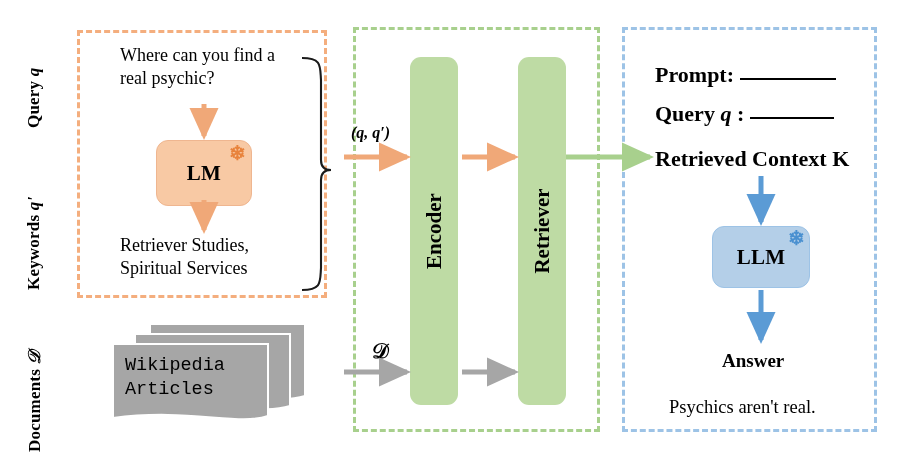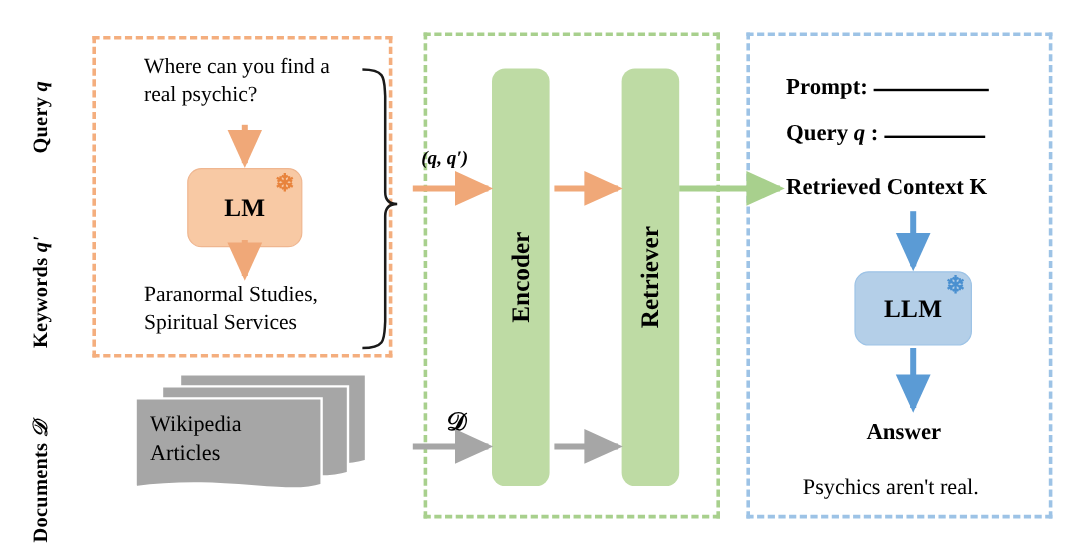--- a/index.html
+++ b/index.html
@@ -41,21 +41,21 @@
   
   svg.arrows{position:absolute;left:0;top:0;width:899px;height:460px;
              pointer-events:none;overflow:visible;}
 
   
   .docs{position:absolute;}
   .docs .doclabel{position:absolute;font-size:18.5px;line-height:1.3;
                   white-space:pre-line;}
 
   
-  .kv{position:absolute;font-weight:bold;font-size:19px;white-space:nowrap;}
+  .kv{position:absolute;font-weight:bold;font-size:22px;white-space:nowrap;}
   .kv i{font-style:italic;}
   .blank{display:inline-block;border-bottom:2.2px solid #000;vertical-align:2px;}
   .blank.w1{width:96px;}
   .blank.w2{width:84px;}
   .plain{position:absolute;font-size:18.5px;white-space:nowrap;}
   .bold-c{position:absolute;font-weight:bold;font-size:19px;white-space:nowrap;font-family:Liberation Serif, serif;}
 </style>
 </head>
 <body>
 
@@ -80,24 +80,24 @@
   <div class="panel panel-blue" style="left:622px;top:27px;width:255px;height:405px;"></div>
 
   <div class="txt" style="left:96px;top:44px;width:215px;">Where can you find a
 real psychic?</div>
 
   <div class="modelbox lm-box" style="left:156px;top:140px;width:96px;height:66px;">
     <span>LM</span>
     <span class="snow orange" style="right:5px;top:2px;">❄</span>
   </div>
 
-  <div class="txt" style="left:96px;top:234px;width:220px;">Paranormal Studies,
+  <div class="txt" style="left:96px;top:234px;width:220px;">Retriever Studies,
 Spiritual Services</div>
 
-  <div class="docs" style="left:105px;top:306px;width:210px;height:110px;">
+  <div class="docs" style="left:105px;top:318px;width:210px;height:110px;font-family:Liberation Mono, monospace;">
     <svg width="210" height="110" viewBox="0 0 210 110">
       <g stroke="#ffffff" stroke-width="2">
         <path d="M45,6 H200 V78 C170,88 120,70 45,80 Z" fill="#A6A6A6"></path>
         <path d="M30,16 H185 V88 C155,98 105,80 30,90 Z" fill="#A6A6A6"></path>
         <path d="M8,26 H163 V98 C133,108 83,90 8,100 Z" fill="#A6A6A6"></path>
       </g>
     </svg>
     <div class="doclabel" style="left:20px;top:36px;">Wikipedia
 Articles</div>
   </div>

